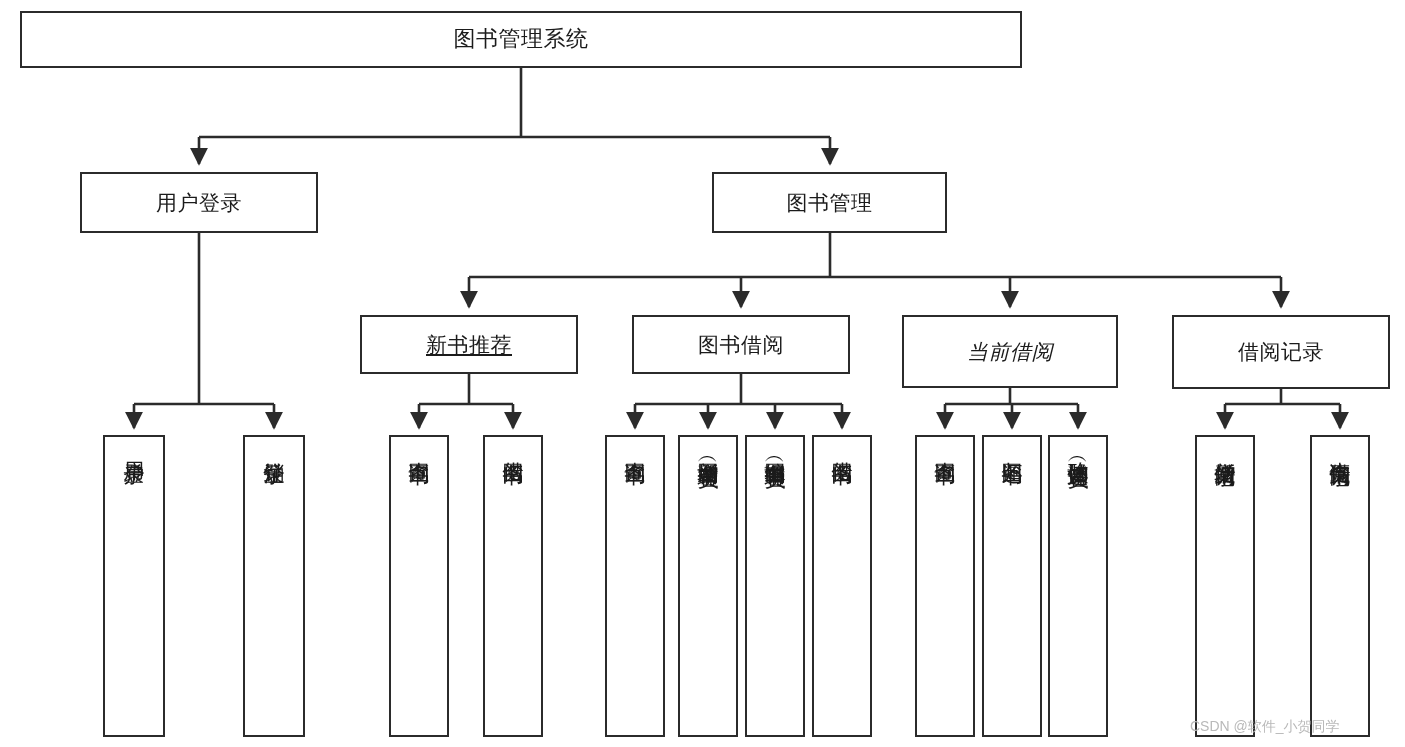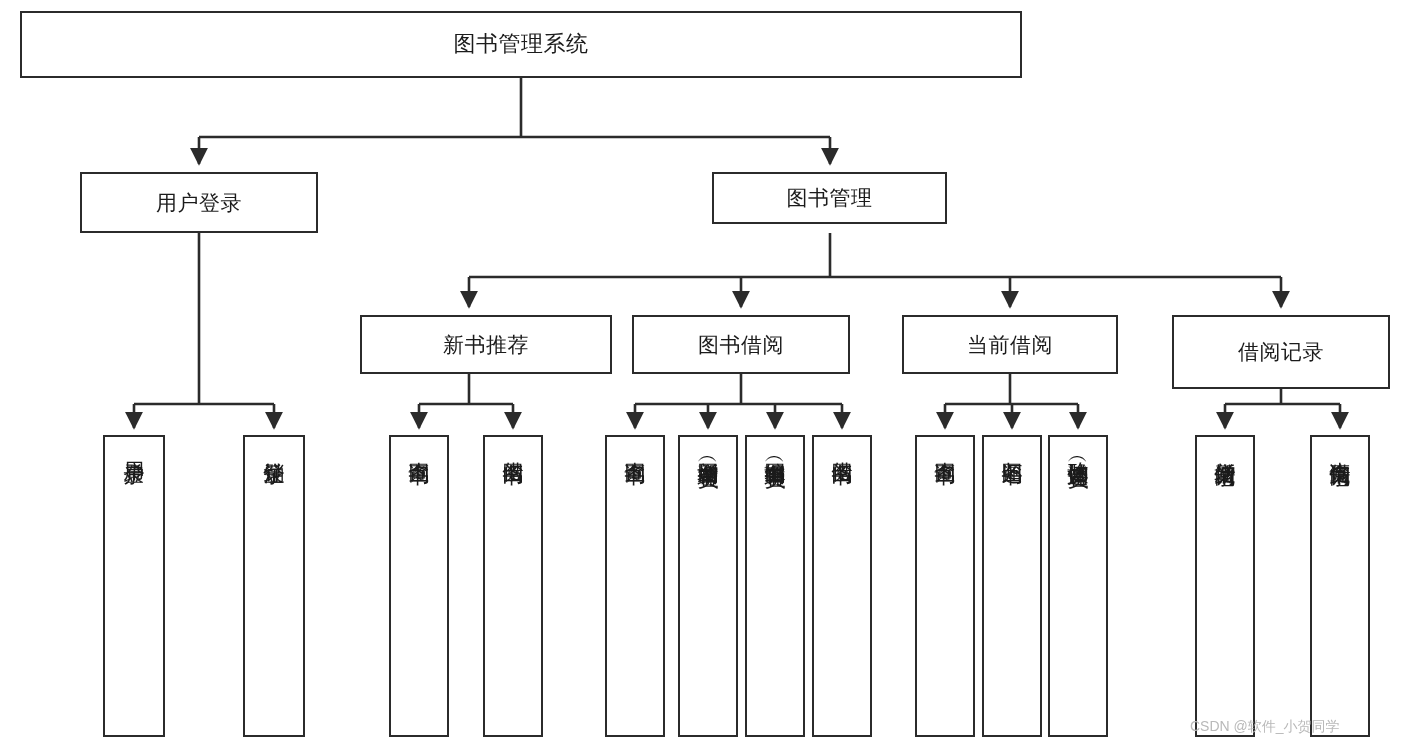--- a/index.html
+++ b/index.html
@@ -116,41 +116,41 @@
       <path d="M 1012 404 L 1012 428" marker-end="url(#arrow)"></path>
       <path d="M 1078 404 L 1078 428" marker-end="url(#arrow)"></path>
 
       <path d="M 1281 374 L 1281 404"></path>
       <path d="M 1225 404 L 1340 404"></path>
       <path d="M 1225 404 L 1225 428" marker-end="url(#arrow)"></path>
       <path d="M 1340 404 L 1340 428" marker-end="url(#arrow)"></path>
     </g>
   </svg>
 
-  <div class="node horiz title-node" id="node-root" style="left: 20px; top: 11px; width: 1002px; height: 67px; font-family: Liberation Serif, serif;">
+  <div class="node horiz title-node" id="node-root" style="left: 20px; top: 11px; width: 1002px; height: 57px; font-family: Liberation Serif, serif;">
     <span class="node-label">图书管理系统</span>
   </div>
 
   <div id="level2-layer">
       <div class="node horiz" style="left: 80px; top: 172px; width: 238px; height: 61px;">
         <span class="node-label">用户登录</span>
       </div>
-      <div class="node horiz" style="left: 712px; top: 172px; width: 235px; height: 52px;">
+      <div class="node horiz" style="left: 712px; top: 172px; width: 235px; height: 61px;">
         <span class="node-label">图书管理</span>
       </div>
     </div>
 
   <div id="level3-layer">
-      <div class="node horiz" style="left: 360px; top: 315px; width: 252px; height: 59px;">
+      <div class="node horiz" style="left: 360px; top: 315px; width: 218px; height: 59px; text-decoration: underline;">
         <span class="node-label">新书推荐</span>
       </div>
       <div class="node horiz" style="left: 632px; top: 315px; width: 218px; height: 59px;">
         <span class="node-label">图书借阅</span>
       </div>
-      <div class="node horiz" style="left: 902px; top: 315px; width: 216px; height: 59px;">
+      <div class="node horiz" style="left: 902px; top: 315px; width: 216px; height: 73px; font-style: italic;">
         <span class="node-label">当前借阅</span>
       </div>
       <div class="node horiz" style="left: 1172px; top: 315px; width: 218px; height: 74px;">
         <span class="node-label">借阅记录</span>
       </div>
     </div>
 
   <div id="leaf-layer">
       <div class="node vert" style="left: 103px; top: 435px; width: 62px; height: 302px;">
         <span class="node-label">用户登录</span>

